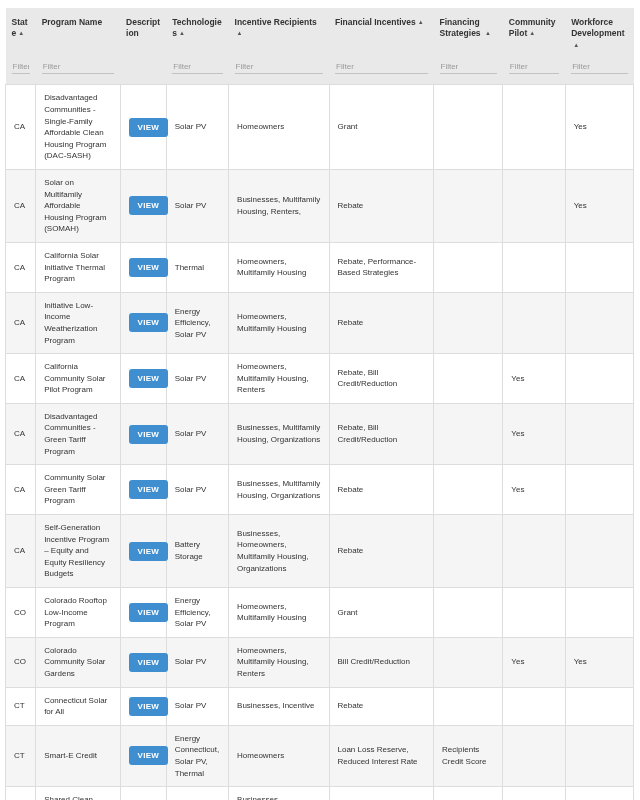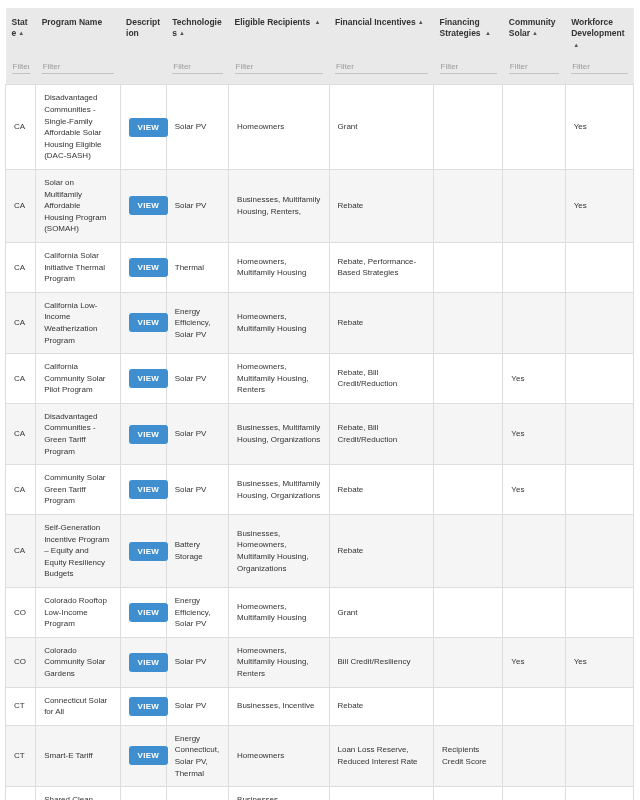--- a/index.html
+++ b/index.html
@@ -96,42 +96,42 @@
       <col style="width:69px">
         <col style="width:62px">
         <col style="width:68px">
     </colgroup>
     <thead>
       <tr>
         <th><span>State</span><span class="caret">▲</span></th>
         <th><span>Program Name</span></th>
         <th><span>Description</span></th>
         <th><span>Technologies</span><span class="caret">▲</span></th>
-        <th><span>Eligible Recipients</span> <span class="caret">▲</span></th>
+        <th><span>Incentive Recipients</span> <span class="caret">▲</span></th>
         <th><span>Financial Incentives</span><span class="caret">▲</span></th>
         <th><span>Financing Strategies</span> <span class="caret">▲</span></th>
-        <th><span>Community Solar</span><span class="caret">▲</span></th>
+        <th><span>Community Pilot</span><span class="caret">▲</span></th>
         <th><span>Workforce Development</span><span class="caret">▲</span></th>
       </tr>
       <tr class="filter-row">
         <td><input type="text" placeholder="Filter" style=""></td>
         <td><input type="text" placeholder="Filter" style=""></td>
         <td></td>
         <td><input type="text" placeholder="Filter" style=""></td>
         <td><input type="text" placeholder="Filter" style=""></td>
         <td><input type="text" placeholder="Filter" style=""></td>
         <td><input type="text" placeholder="Filter" style=""></td>
         <td><input type="text" placeholder="Filter" style=""></td>
         <td><input type="text" placeholder="Filter" style=""></td>
       </tr>
     </thead>
     <tbody id="rows-body">
         <tr>
           <td><span>CA</span></td>
-          <td><span>Disadvantaged Communities - Single-Family Affordable Solar Housing Eligible (DAC-SASH)</span></td>
+          <td><span>Disadvantaged Communities - Single-Family Affordable Clean Housing Program (DAC-SASH)</span></td>
           <td class="desc-cell"><button class="view-btn">VIEW</button></td>
           <td><span>Solar PV</span></td>
           <td><span>Homeowners</span></td>
           <td><span>Grant</span></td>
           <td><span></span></td>
           <td><span></span></td>
           <td><span>Yes</span></td>
         </tr>
         <tr class="alt">
           <td><span>CA</span></td>
@@ -150,21 +150,21 @@
           <td class="desc-cell"><button class="view-btn">VIEW</button></td>
           <td><span>Thermal</span></td>
           <td><span>Homeowners, Multifamily Housing</span></td>
           <td><span>Rebate, Performance-Based Strategies</span></td>
           <td><span></span></td>
           <td><span></span></td>
           <td><span></span></td>
         </tr>
         <tr class="alt">
           <td><span>CA</span></td>
-          <td><span>California Low-Income Weatherization Program</span></td>
+          <td><span>Initiative Low-Income Weatherization Program</span></td>
           <td class="desc-cell"><button class="view-btn">VIEW</button></td>
           <td><span>Energy Efficiency, Solar PV</span></td>
           <td><span>Homeowners, Multifamily Housing</span></td>
           <td><span>Rebate</span></td>
           <td><span></span></td>
           <td><span></span></td>
           <td><span></span></td>
         </tr>
         <tr>
           <td><span>CA</span></td>
@@ -220,39 +220,39 @@
           <td><span></span></td>
           <td><span></span></td>
           <td><span></span></td>
         </tr>
         <tr class="alt">
           <td><span>CO</span></td>
           <td><span>Colorado Community Solar Gardens</span></td>
           <td class="desc-cell"><button class="view-btn">VIEW</button></td>
           <td><span>Solar PV</span></td>
           <td><span>Homeowners, Multifamily Housing, Renters</span></td>
-          <td><span>Bill Credit/Resiliency</span></td>
+          <td><span>Bill Credit/Reduction</span></td>
           <td><span></span></td>
           <td><span>Yes</span></td>
           <td><span>Yes</span></td>
         </tr>
         <tr>
           <td><span>CT</span></td>
           <td><span>Connecticut Solar for All</span></td>
           <td class="desc-cell"><button class="view-btn">VIEW</button></td>
           <td><span>Solar PV</span></td>
           <td><span>Businesses, Incentive</span></td>
           <td><span>Rebate</span></td>
           <td><span></span></td>
           <td><span></span></td>
           <td><span></span></td>
         </tr>
         <tr class="alt">
           <td><span>CT</span></td>
-          <td><span>Smart-E Tariff</span></td>
+          <td><span>Smart-E Credit</span></td>
           <td class="desc-cell"><button class="view-btn">VIEW</button></td>
           <td><span>Energy Connecticut, Solar PV, Thermal</span></td>
           <td><span>Homeowners</span></td>
           <td><span>Loan Loss Reserve, Reduced Interest Rate</span></td>
           <td><span>Recipients Credit Score</span></td>
           <td><span></span></td>
           <td><span></span></td>
         </tr>
         <tr>
           <td></td>

